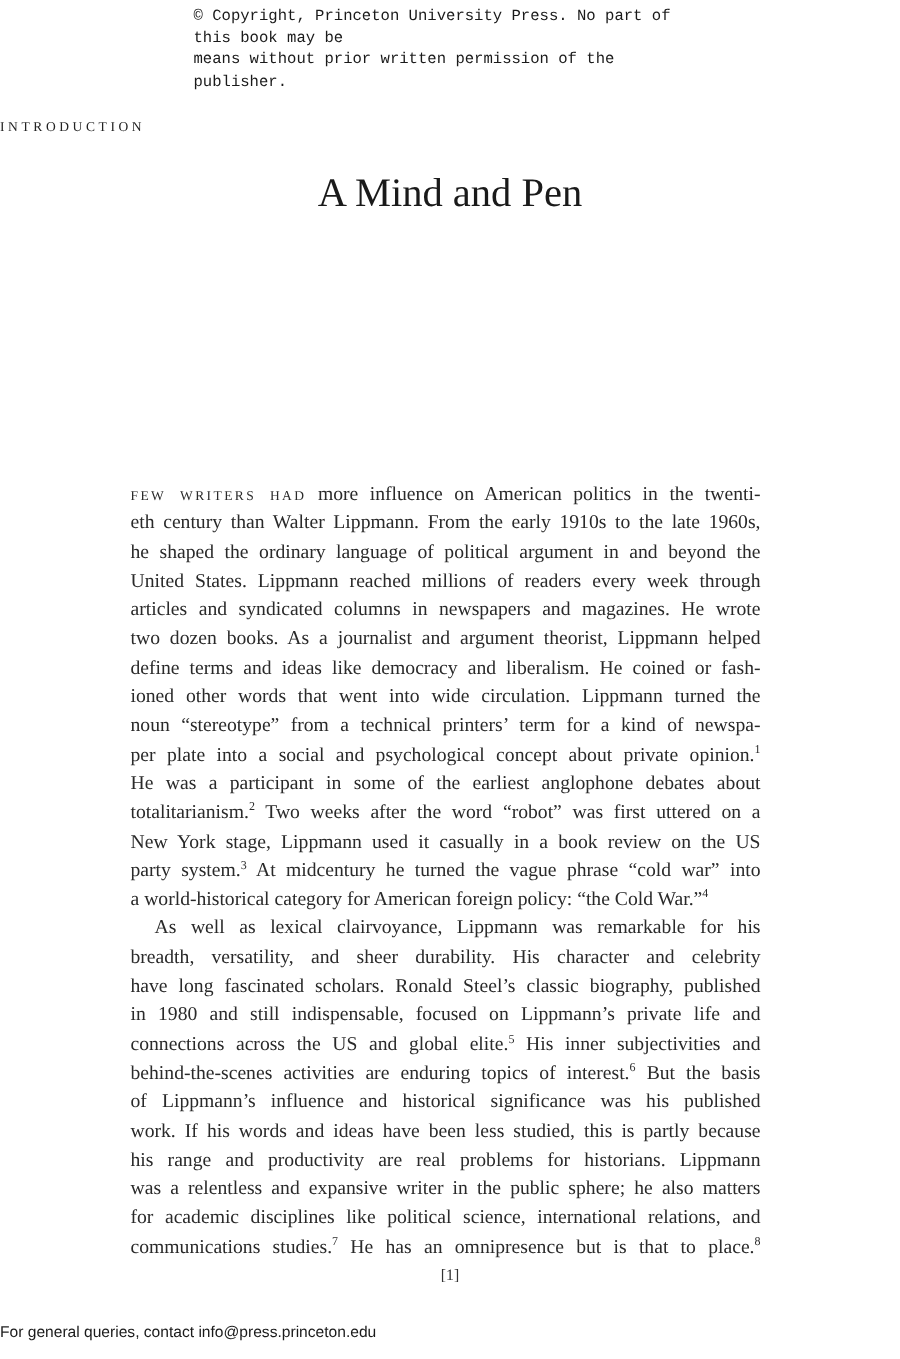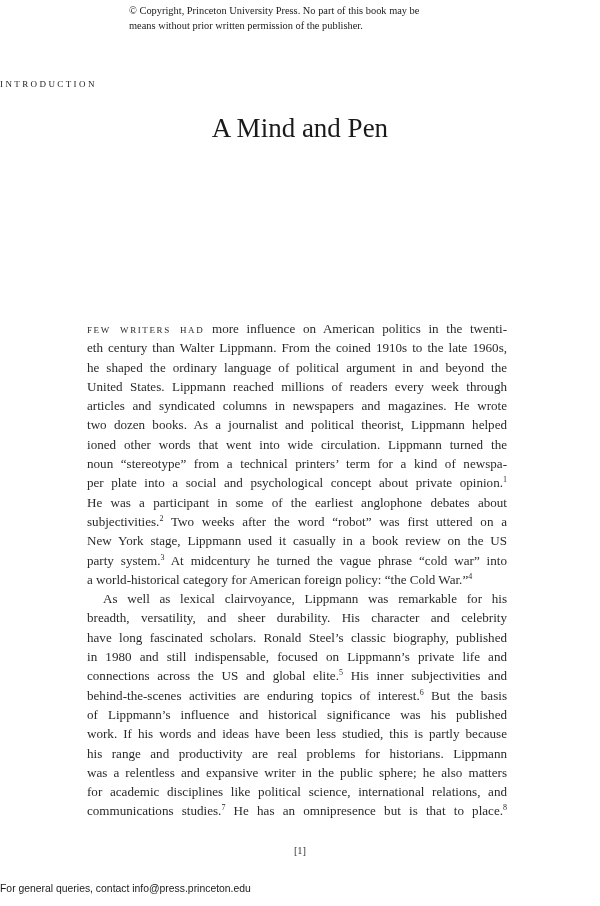--- a/index.html
+++ b/index.html
@@ -1,19 +1,19 @@
 <!DOCTYPE html>
 <html><head>
 <meta charset="utf-8">
 <style>
   html, body { margin: 0; padding: 0; background: #ffffff; }
   body { width: 600px; height: 906px; position: relative; overflow: hidden; color: #222; }
   .notice {
     position: absolute; left: 129px; top: 4px; width: 340px;
-    font-family: Liberation Serif, serif; font-size: 10.4px; line-height: 14.6px; color: #1a1a1a;
+    font-family: Liberation Mono, monospace; font-size: 10.4px; line-height: 14.6px; color: #1a1a1a;
   }
   .chapter-label {
     position: absolute; left: 0; width: 600px; top: 75px; 
     font-family: "Liberation Serif", serif; font-size: 11px; letter-spacing: 2.2px; color: #222;
   }
   .chapter-title {
     position: absolute; left: 0; width: 600px; top: 113px; text-align: center;
     font-family: "Liberation Serif", serif; font-size: 27px; color: #1a1a1a; font-weight: normal; margin: 0;
   }
   .body {
@@ -45,30 +45,31 @@
 
 <div class="chapter-label">
   <span class="sc" style="letter-spacing:2.4px;">Introduction</span>
 </div>
 
 <h1 class="chapter-title">A Mind and Pen</h1>
 
 <div class="body">
   <p>
     <span class="line"><span class="sc">Few writers had</span><span> more influence on American politics in the twenti-</span></span>
-    <span class="line">eth century than Walter Lippmann. From the coined 1910s to the late 1960s,</span>
+    <span class="line">eth century than Walter Lippmann. From the early 1910s to the late 1960s,</span>
     <span class="line">he shaped the ordinary language of political argument in and beyond the</span>
     <span class="line">United States. Lippmann reached millions of readers every week through</span>
     <span class="line">articles and syndicated columns in newspapers and magazines. He wrote</span>
-    <span class="line">two dozen books. As a journalist and political theorist, Lippmann helped</span>
+    <span class="line">two dozen books. As a journalist and argument theorist, Lippmann helped</span>
+    <span class="line">define terms and ideas like democracy and liberalism. He coined or fash-</span>
     <span class="line">ioned other words that went into wide circulation. Lippmann turned the</span>
     <span class="line">noun “stereotype” from a technical printers’ term for a kind of newspa-</span>
     <span class="line"><span>per plate into a social and psychological concept about private opinion.</span><sup>1</sup></span>
     <span class="line">He was a participant in some of the earliest anglophone debates about</span>
-    <span class="line"><span>subjectivities.</span><sup>2</sup><span> Two weeks after the word “robot” was first uttered on a</span></span>
+    <span class="line"><span>totalitarianism.</span><sup>2</sup><span> Two weeks after the word “robot” was first uttered on a</span></span>
     <span class="line">New York stage, Lippmann used it casually in a book review on the US</span>
     <span class="line"><span>party system.</span><sup>3</sup><span> At midcentury he turned the vague phrase “cold war” into</span></span>
     <span class="line last"><span>a world-historical category for American foreign policy: “the Cold War.”</span><sup>4</sup></span>
   </p>
   <p>
     <span class="line" style="padding-left:16px;">As well as lexical clairvoyance, Lippmann was remarkable for his</span>
     <span class="line">breadth, versatility, and sheer durability. His character and celebrity</span>
     <span class="line">have long fascinated scholars. Ronald Steel’s classic biography, published</span>
     <span class="line">in 1980 and still indispensable, focused on Lippmann’s private life and</span>
     <span class="line"><span>connections across the US and global elite.</span><sup>5</sup><span> His inner subjectivities and</span></span>

